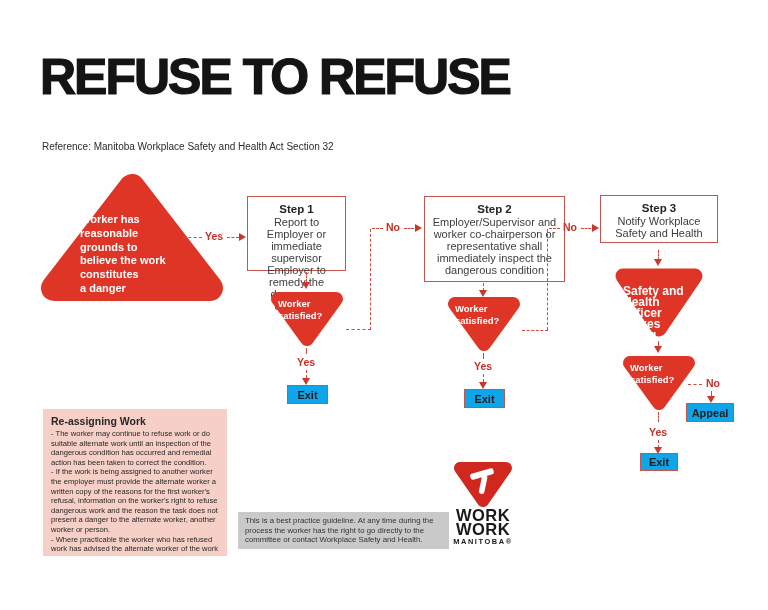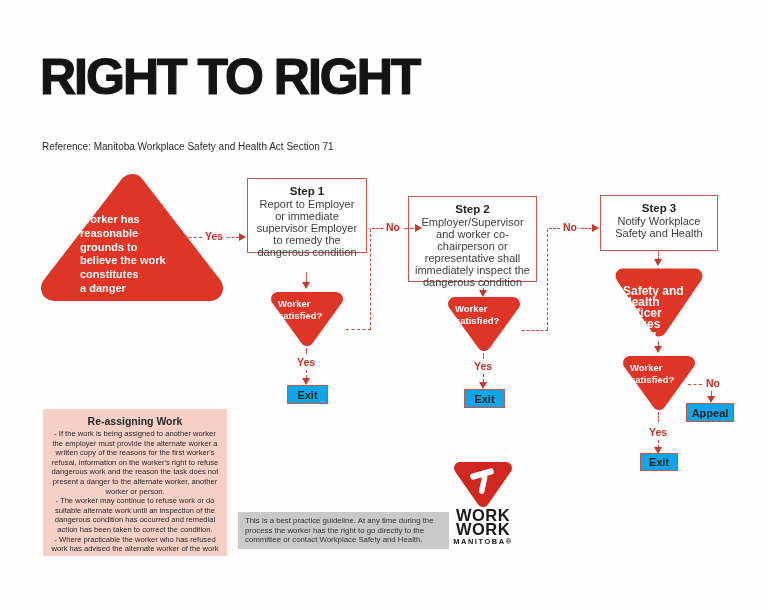--- a/index.html
+++ b/index.html
@@ -40,71 +40,71 @@
   .dh{position:absolute;height:0;border-top:1.5px dashed #d04a3e;}
   .dv{position:absolute;width:0;border-left:1.5px dashed #d04a3e;}
   .arr-d{position:absolute;width:0;height:0;border-left:4.5px solid transparent;
          border-right:4.5px solid transparent;border-top:7px solid #c8382c;}
   .arr-r{position:absolute;width:0;height:0;border-top:4.5px solid transparent;
          border-bottom:4.5px solid transparent;border-left:7px solid #c8382c;}
   .lbl{position:absolute;font-weight:bold;color:#c92f26;font-size:10.5px;}
 
   .reassign{
     position:absolute;left:43px;top:409px;width:184px;height:147px;background:#f6cfc6;
-    box-sizing:border-box;padding:6px 8px;color:#272727;overflow:hidden;text-align:center;
+    box-sizing:border-box;padding:6px 8px;color:#272727;overflow:hidden;
   }
   .reassign-title{font-size:10.5px;font-weight:bold;margin-bottom:2px;}
   .reassign-item{font-size:7.6px;line-height:9.6px;}
 
   .guideline{
     position:absolute;left:238px;top:512px;width:211px;height:37px;background:#c9c9c9;
     box-sizing:border-box;padding:4px 7px;font-size:7.8px;line-height:9.6px;color:#333333;
   }
 
   .logo{position:absolute;left:447px;top:460px;width:72px;text-align:center;color:#191919;}
   .logo svg{display:block;margin:0 auto;}
   .logo-word{font-size:16.5px;font-weight:900;line-height:14px;letter-spacing:0.5px;}
   .logo-sub{font-size:7.4px;font-weight:bold;letter-spacing:1.6px;margin-top:1px;}
 </style>
 </head>
 <body>
 
 <div id="canvas">
 
-  <div class="title">RIGHT TO RIGHT</div>
-  <div class="reference">Reference: Manitoba Workplace Safety and Health Act Section 71</div>
+  <div class="title">REFUSE TO REFUSE</div>
+  <div class="reference">Reference: Manitoba Workplace Safety and Health Act Section 32</div>
 
   <div class="tri" style="left:37px;top:170px;width:190px;height:134px;">
     <svg width="190" height="134" viewBox="0 0 190 134">
       <polygon points="95,17 17,118 173,118" fill="#df3527" stroke="#df3527" stroke-width="26" stroke-linejoin="round"></polygon>
     </svg>
     <div class="tri-label" style="left:43px;top:43px;width:104px;font-size:11px;line-height:13.8px;">Worker has
 reasonable
 grounds to
 believe the work
 constitutes
 a danger</div>
   </div>
 
   <div class="dh" style="left:183px;top:237px;width:19px;"></div>
   <span class="lbl" style="left:205px;top:230px;">Yes</span>
   <div class="dh" style="left:227px;top:237px;width:12px;"></div>
   <span class="arr-r" style="left:239px;top:233px;"></span>
 
-  <div class="step" style="left:247px;top:178px;width:120px;height:75px;">
+  <div class="step" style="left:247px;top:196px;width:99px;height:75px;">
     <div class="step-title">Step 1</div>
     <div class="step-body">Report to Employer or immediate supervisor Employer to remedy the dangerous condition</div>
   </div>
 
-  <div class="step" style="left:408px;top:196px;width:129px;height:86px;">
+  <div class="step" style="left:424px;top:196px;width:141px;height:86px;">
     <div class="step-title">Step 2</div>
     <div class="step-body">Employer/Supervisor and worker co-chairperson or representative shall immediately inspect the dangerous condition</div>
   </div>
 
-  <div class="step" style="left:600px;top:195px;width:118px;height:56px;">
+  <div class="step" style="left:600px;top:195px;width:118px;height:48px;">
     <div class="step-title">Step 3</div>
     <div class="step-body">Notify Workplace Safety and Health</div>
   </div>
 
   <div class="dh" style="left:346px;top:329px;width:25px;"></div>
   <div class="dv" style="left:370px;top:229px;height:101px;"></div>
   <div class="dh" style="left:372px;top:228px;width:11px;"></div>
   <span class="lbl" style="left:386px;top:221px;">No</span>
   <div class="dh" style="left:404px;top:228px;width:10px;"></div>
   <span class="arr-r" style="left:415px;top:224px;"></span>
@@ -174,22 +174,22 @@
   <div class="small-box" style="left:686px;top:403px;width:48px;height:19px;">Appeal</div>
 
   <div class="dv" style="left:658px;top:412px;height:10px;"></div>
   <span class="lbl" style="left:649px;top:426px;">Yes</span>
   <div class="dv" style="left:658px;top:440px;height:8px;"></div>
   <span class="arr-d" style="left:654px;top:447px;"></span>
   <div class="small-box" style="left:640px;top:453px;width:38px;height:18px;">Exit</div>
 
   <div class="reassign">
     <div class="reassign-title">Re-assigning Work</div>
+    <div class="reassign-item">- The worker may continue to refuse work or do suitable alternate work until an inspection of the dangerous condition has occurred and remedial action has been taken to correct the condition.</div>
     <div class="reassign-item">- If the work is being assigned to another worker the employer must provide the alternate worker a written copy of the reasons for the first worker's refusal, information on the worker's right to refuse dangerous work and the reason the task does not present a danger to the alternate worker, another worker or person.</div>
-    <div class="reassign-item">- The worker may continue to refuse work or do suitable alternate work until an inspection of the dangerous condition has occurred and remedial action has been taken to correct the condition.</div>
     <div class="reassign-item">- Where practicable the worker who has refused work has advised the alternate worker of the work refusal and the reasons for it.</div>
   </div>
 
   <div class="guideline">This is a best practice guideline. At any time during the process the worker has the right to go directly to the committee or contact Workplace Safety and Health.</div>
 
   <div class="logo">
     <svg width="68" height="48" viewBox="0 0 68 48">
       <polygon points="11,8 57,8 34,41" fill="#d0281e" stroke="#d0281e" stroke-width="12" stroke-linejoin="round"></polygon>
       <g fill="#ffffff">
         <rect x="21" y="11" width="24" height="6" rx="2" transform="rotate(-16 33 14)"></rect>

